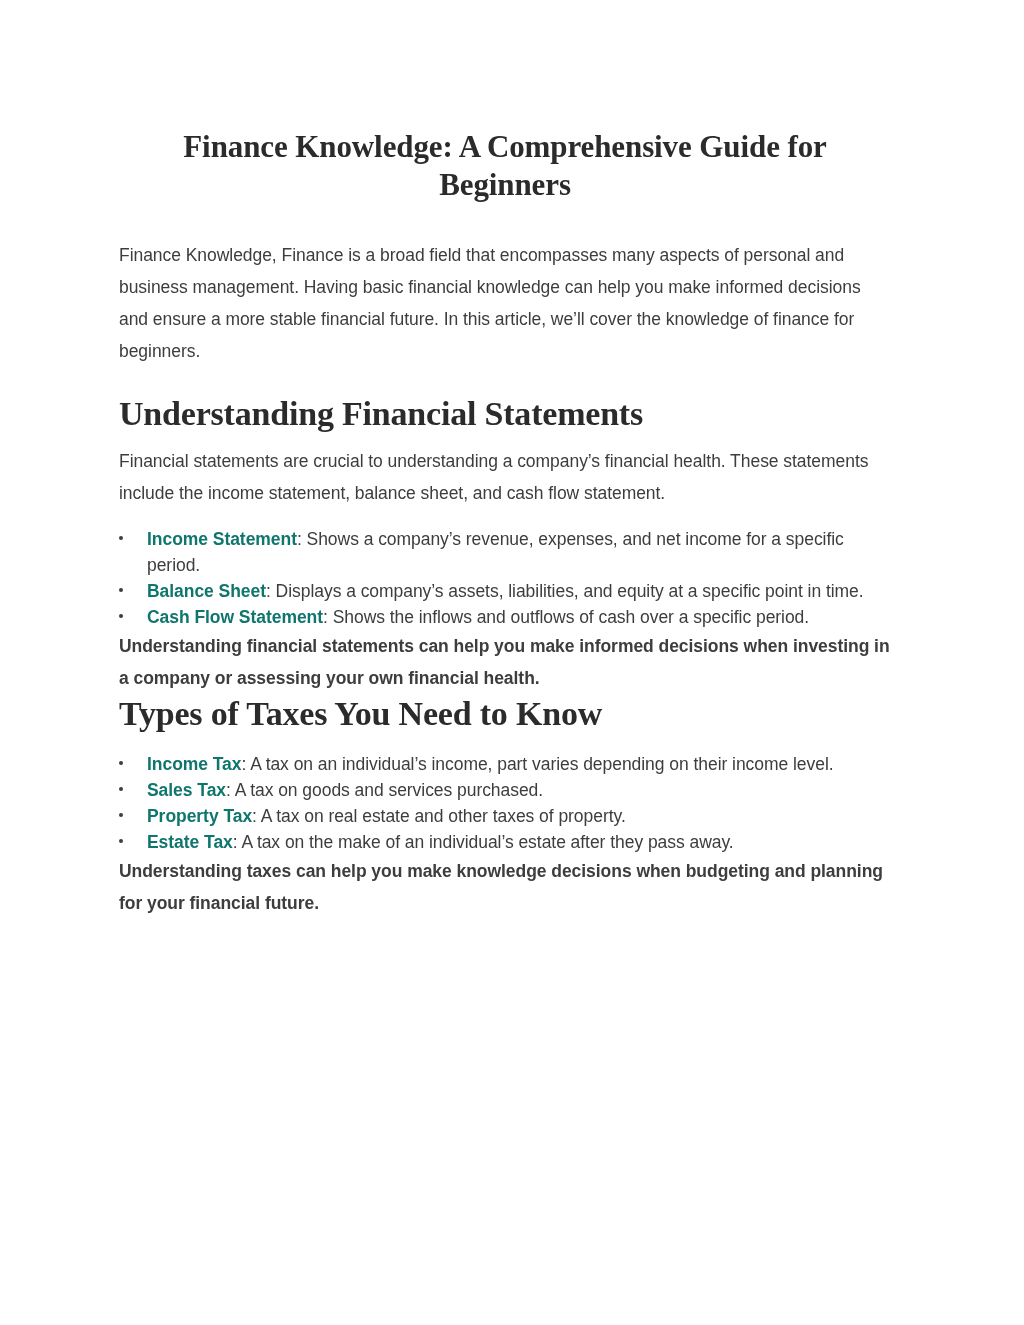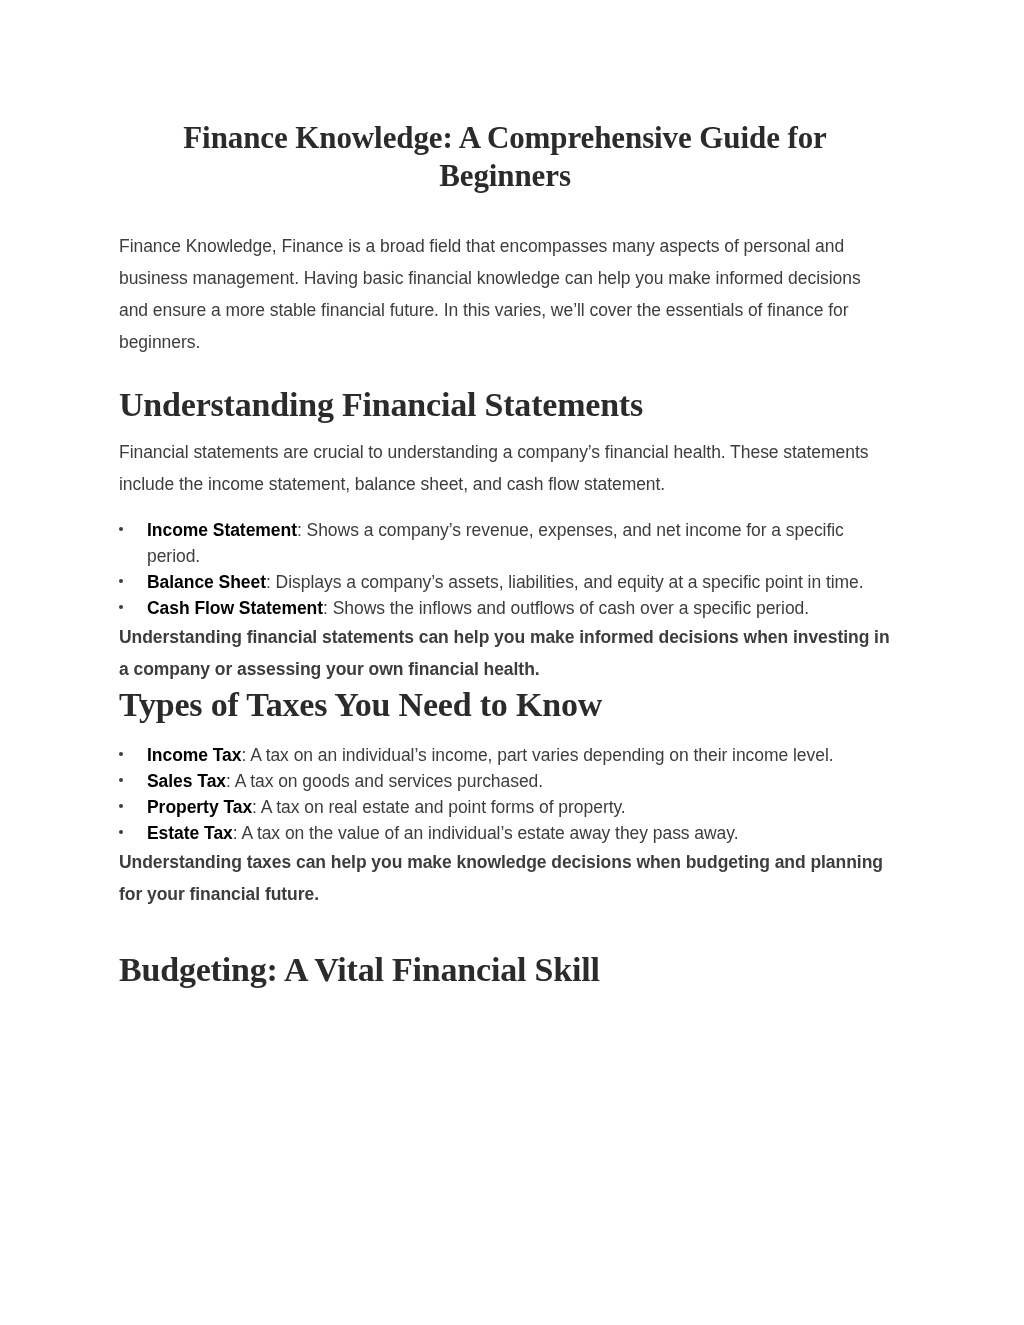--- a/index.html
+++ b/index.html
@@ -13,21 +13,21 @@
     width: 1024px;
     height: 1325px;
     background: #ffffff;
     overflow: hidden;
     box-sizing: border-box;
   }
 
   .content {
     position: absolute;
     left: 119px;
-    top: 0;
+    top: 9px;
     width: 772px;
   }
 
   
   .doc-title {
     font-family: "Liberation Serif", "DejaVu Serif", serif;
     font-weight: bold;
     font-size: 31px;
     line-height: 38px;
     color: #2b2b2b;
@@ -89,36 +89,36 @@
     left: 0px;
     top: 10px;
     width: 4px;
     height: 4px;
     border-radius: 50%;
     background: #3d3d3d;
   }
 
   .term {
     font-weight: bold;
-    color: #000000;
+    color: #0f766e;
   }
 
   
   ul.bullet-list { margin-left: 0; }
   ul.bullet-list > li { padding-left: 28px; }
 </style>
 </head>
 <body>
 
 <div class="page">
   <div class="content">
 
     <h1 class="doc-title">Finance Knowledge: A Comprehensive Guide for Beginners</h1>
 
-    <p class="body-text p-intro">Finance Knowledge, Finance is a broad field that encompasses many aspects of personal and business management. Having basic financial knowledge can help you make informed decisions and ensure a more stable financial future. In this varies, we’ll cover the essentials of finance for beginners.</p>
+    <p class="body-text p-intro">Finance Knowledge, Finance is a broad field that encompasses many aspects of personal and business management. Having basic financial knowledge can help you make informed decisions and ensure a more stable financial future. In this article, we’ll cover the knowledge of finance for beginners.</p>
 
     <h2 class="section-heading sh-1">Understanding Financial Statements</h2>
 
     <p class="body-text p-after-heading">Financial statements are crucial to understanding a company’s financial health. These statements include the income statement, balance sheet, and cash flow statement.</p>
 
     <ul class="bullet-list">
       <li>
         <span class="bullet-marker"></span>
         <span class="term">Income Statement</span><span>: Shows a company’s revenue, expenses, and net income for a specific period.</span>
       </li>
@@ -141,26 +141,25 @@
       <li>
         <span class="bullet-marker"></span>
         <span class="term">Income Tax</span><span>: A tax on an individual’s income, part varies depending on their income level.</span>
       </li>
       <li>
         <span class="bullet-marker"></span>
         <span class="term">Sales Tax</span><span>: A tax on goods and services purchased.</span>
       </li>
       <li>
         <span class="bullet-marker"></span>
-        <span class="term">Property Tax</span><span>: A tax on real estate and point forms of property.</span>
+        <span class="term">Property Tax</span><span>: A tax on real estate and other taxes of property.</span>
       </li>
       <li>
         <span class="bullet-marker"></span>
-        <span class="term">Estate Tax</span><span>: A tax on the value of an individual’s estate away they pass away.</span>
+        <span class="term">Estate Tax</span><span>: A tax on the make of an individual’s estate after they pass away.</span>
       </li>
     </ul>
 
     <p class="body-text p-after-list">Understanding taxes can help you make knowledge decisions when budgeting and planning for your financial future.</p>
 
-    <h2 class="section-heading sh-3">Budgeting: A Vital Financial Skill</h2>
 
   </div>
 </div>
 
 </body></html>

